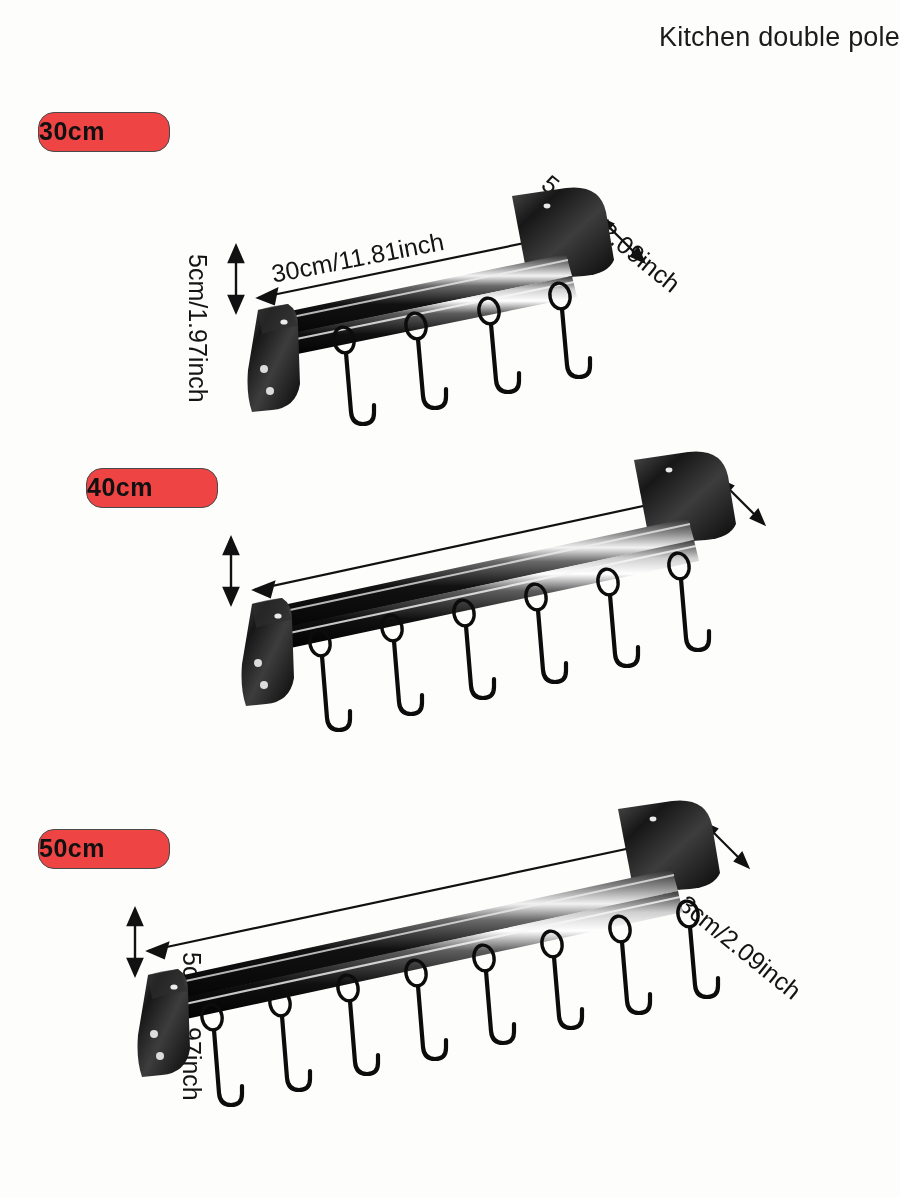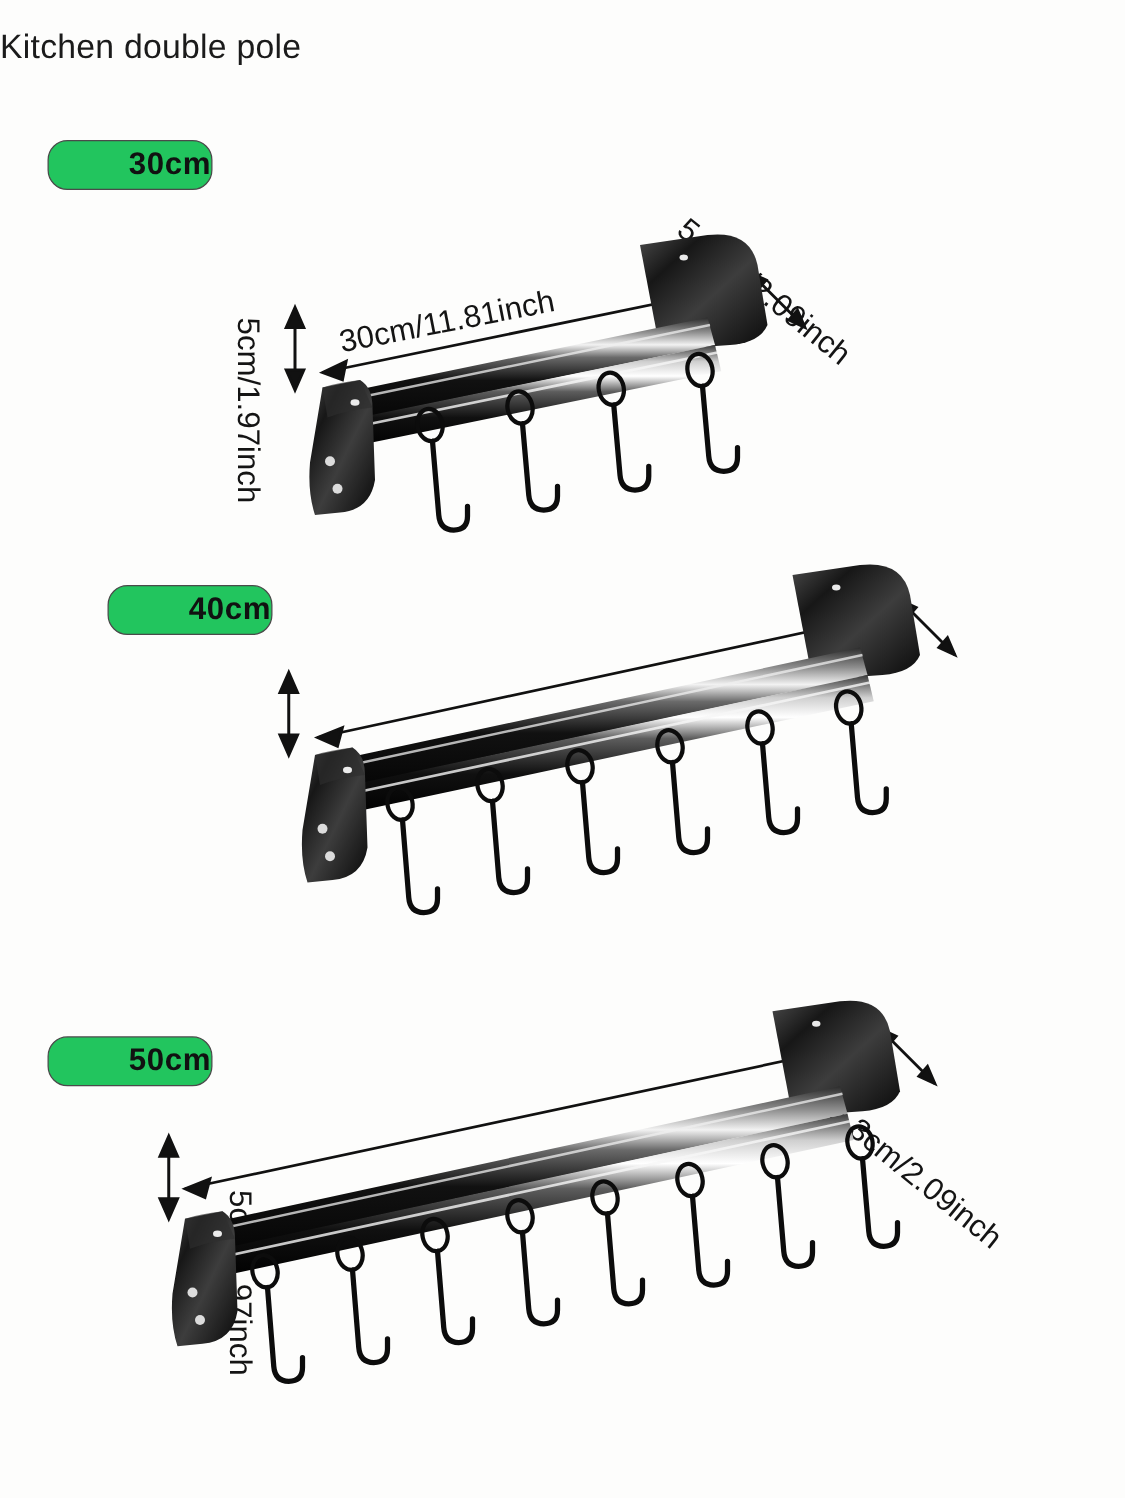--- a/index.html
+++ b/index.html
@@ -14,46 +14,46 @@
     color: #1a1a1a;
     overflow: hidden;
     position: relative;
   }
 
   .page-title {
     position: absolute;
     top: 22px;
     left: 0;
     width: 900px;
-    text-align: left;
+    text-align: right;
     font-size: 27px;
     font-weight: 400;
     letter-spacing: 0.2px;
     color: #1b1b1b;
   }
 
   .variant {
     position: absolute;
     left: 0;
     width: 900px;
   }
   .variant-30 { top: 78px;  height: 320px; }
   .variant-40 { top: 430px; height: 340px; margin-left: 48px; }
   .variant-50 { top: 791px; height: 370px; }
 
   
   .size-badge {
     position: absolute;
     border: 1.6px solid #4a4a4a;
     border-radius: 16px;
-    background: #22c55e;
+    background: #ef4444;
     font-size: 25px;
     font-weight: 700;
     color: #111;
-    text-align: right;
+    text-align: left;
     line-height: 36px;
     width: 130px;
     height: 38px;
     letter-spacing: 0.5px;
   }
   .badge-30 { left: 38px; top: 34px; }
   .badge-40 { left: 38px; top: 38px; }
   .badge-50 { left: 38px; top: 38px; }
 
   

